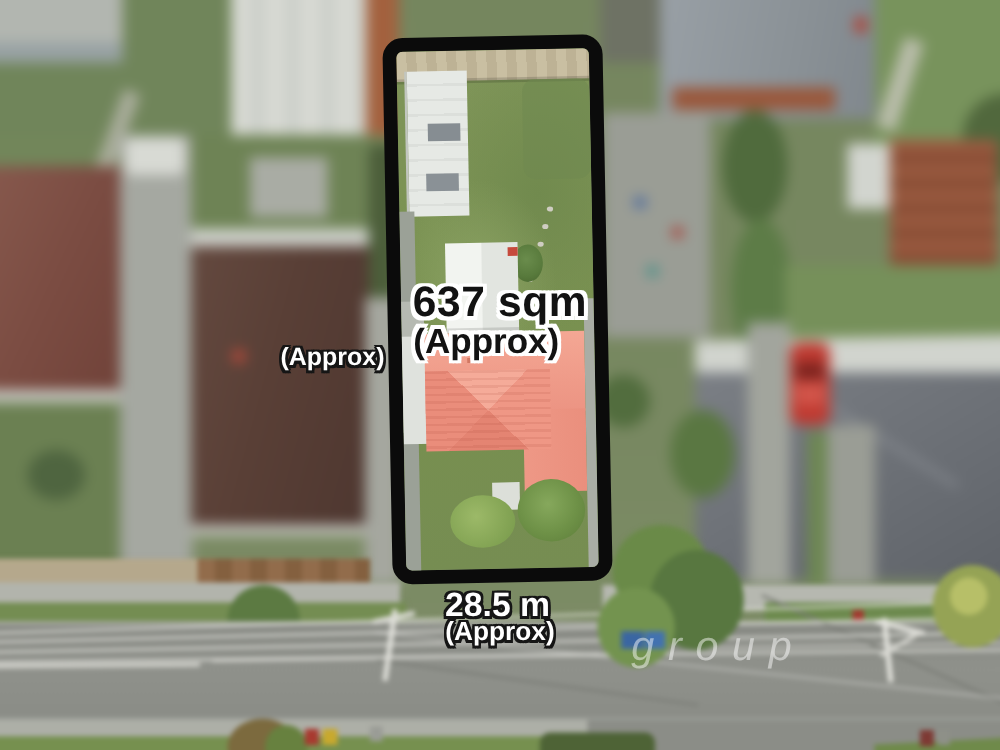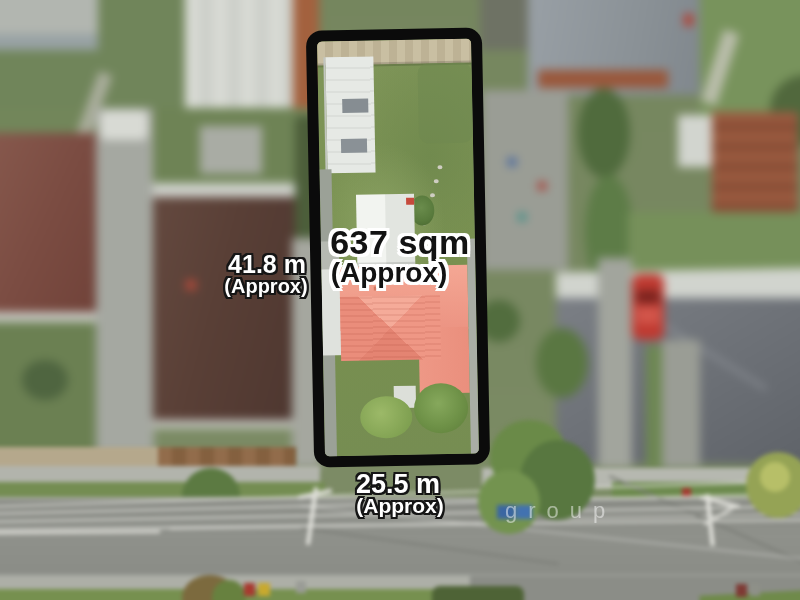--- a/index.html
+++ b/index.html
@@ -184,21 +184,21 @@
   #areaValue{left:290px;top:225px;font-size:34px;letter-spacing:.5px;}
   #areaApprox{left:279px;top:258px;font-size:28px;}
   #depthValue{left:157px;top:251px;font-size:25px;}
   #depthApprox{left:156px;top:276px;font-size:20px;}
   #frontValue{left:288px;top:470px;font-size:27px;}
   #frontApprox{left:290px;top:495px;font-size:21px;}
 
   
   #watermark{position:absolute;left:505px;top:498px;display:flex;align-items:baseline;gap:16px;}
   #wmBrand{font-size:62px;font-weight:bold;letter-spacing:-1px;color:rgba(255,255,255,.55);}
-  #wmSuffix{font-size:22px;font-weight:400;letter-spacing:11px;color:rgba(255,255,255,.48);}
+  #wmSuffix{font-size:33px;font-weight:400;letter-spacing:11px;color:rgba(255,255,255,.48);font-style:italic;}
 </style>
 </head>
 <body>
 
 <div id="stage">
 
   <div id="far">
     <div class="s base"></div>
     <div class="s topLawnLeft"></div>
     <div class="s topShedGrey"></div>
@@ -333,18 +333,17 @@
     <div class="s p-bushDark r50"></div>
     <div class="s p-rightStrip"></div>
   </div>
 
   <div id="watermark">
     <span id="wmSuffix">group</span>
   </div>
 
   <div class="lbl ow" id="areaValue">637 sqm</div>
   <div class="lbl ow" id="areaApprox">(Approx)</div>
-  <div class="lbl ob" id="depthValue">41.8 m</div>
   <div class="lbl ob" id="depthApprox">(Approx)</div>
-  <div class="lbl ob" id="frontValue">25.5 m</div>
+  <div class="lbl ob" id="frontValue">28.5 m</div>
   <div class="lbl ob" id="frontApprox">(Approx)</div>
 
 </div>
 
 </body></html>

